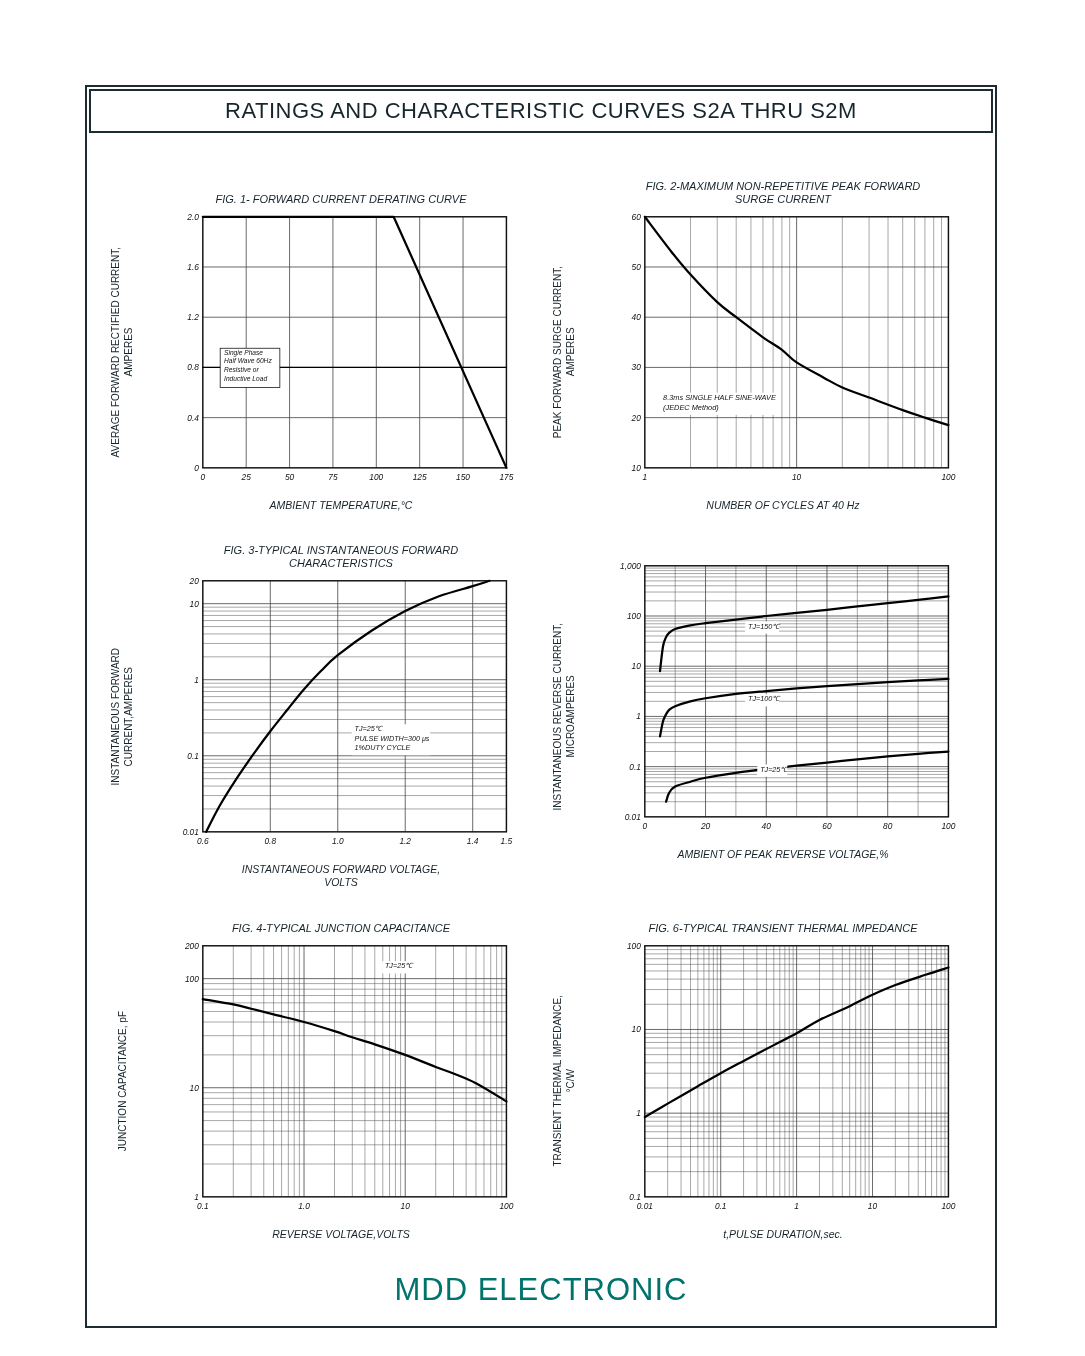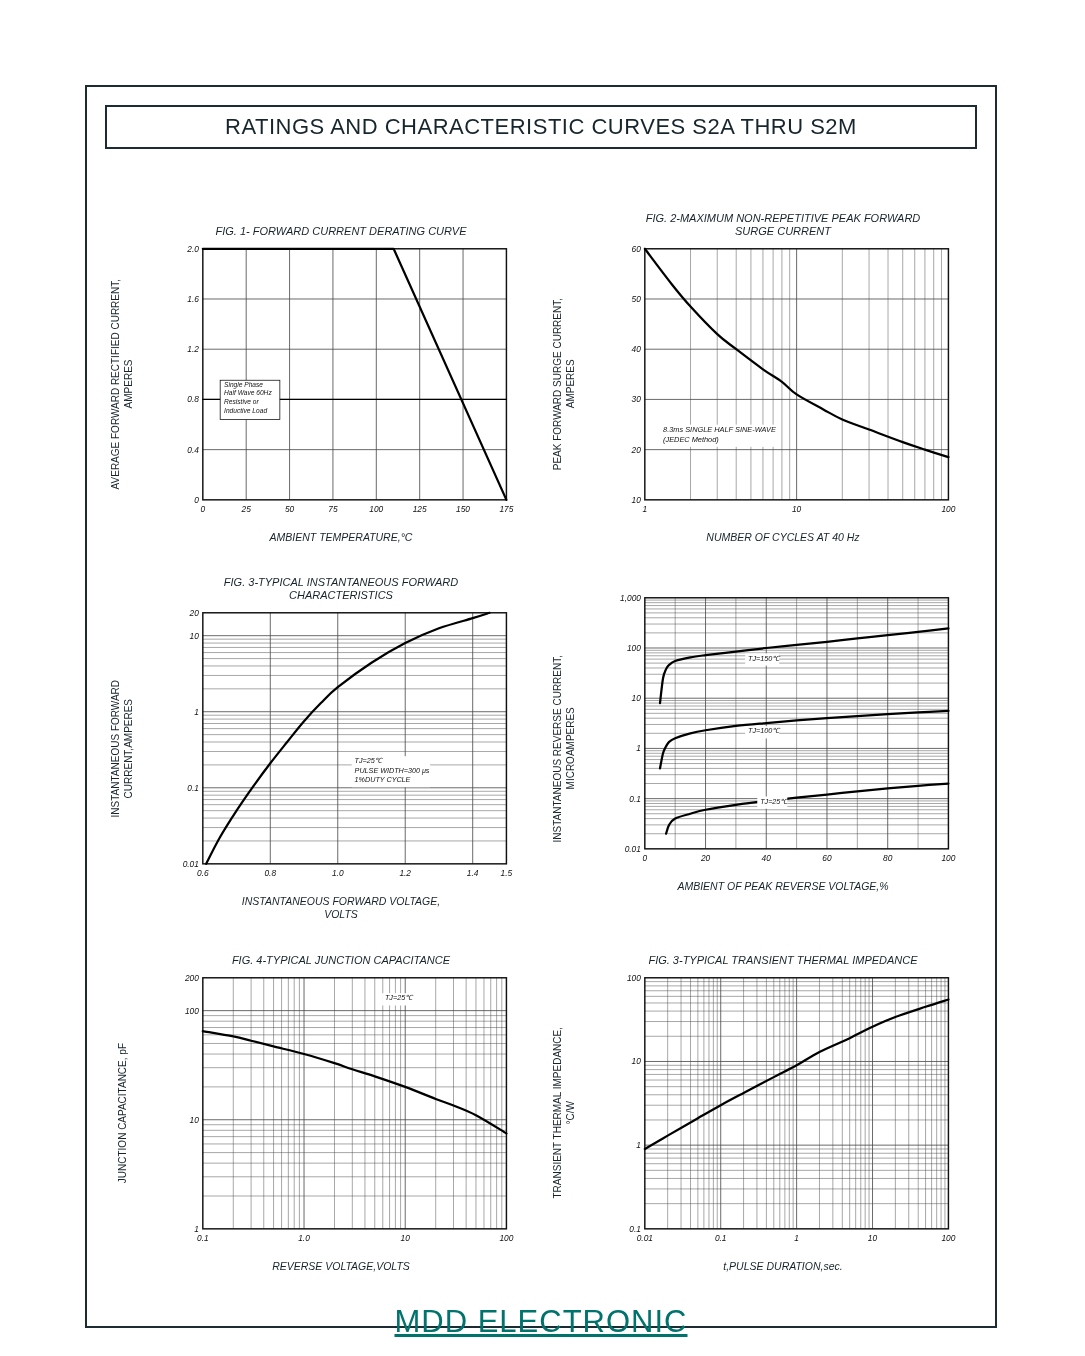--- a/index.html
+++ b/index.html
@@ -5,21 +5,21 @@
   html,body{margin:0;padding:0;background:#fff;}
   .page{
     position:relative;width:1085px;height:1356px;background:#ffffff;
     font-family:"Liberation Sans",sans-serif;color:#1a2a30;overflow:hidden;
   }
   .frame{
     position:absolute;left:85px;top:85px;width:912px;height:1243px;
     border:2px solid #1d2c32;box-sizing:border-box;background:#fff;
   }
   .title-box{
-    margin:18px;border:2px solid #1d2c32;height:40px;
+    margin:2px;border:2px solid #1d2c32;height:40px;
     display:flex;align-items:center;justify-content:center;
   }
   .title-box .t{
     font-size:22px;letter-spacing:0.5px;color:#17262c;font-weight:500;
   }
   .charts{
     display:grid;grid-template-columns:1fr 1fr;
     padding:44px 10px 0 18px;row-gap:18px;column-gap:4px;
   }
   .chart-cell{display:grid;grid-template-columns:34px 1fr;align-items:center;}
@@ -36,21 +36,20 @@
   }
   .plot{width:362px;}
   .plot svg{width:100%;height:auto;display:block;}
   .xlabel{
     font-size:10.5px;text-align:center;white-space:pre-line;line-height:1.25;
     min-height:26px;color:#15232a;margin-top:6px;
   }
   .brand{
     text-align:center;margin-top:18px;font-size:31px;letter-spacing:1px;
     font-weight:400;
-    text-decoration:underline;
   }
 </style>
 </head>
 <body>
 
 <div class="page">
   <div class="frame">
 
     <div class="title-box">
       <div class="t">RATINGS AND CHARACTERISTIC CURVES S2A THRU S2M</div>
@@ -361,21 +360,21 @@
               </svg>
             </div>
           <div class="xlabel">REVERSE VOLTAGE,VOLTS</div>
         </div>
       </div>
 
       <div class="chart-cell">
         <div class="ylabel">TRANSIENT THERMAL IMPEDANCE,
 °C/W</div>
         <div class="plotcol">
-          <div class="chart-title">FIG. 3-TYPICAL TRANSIENT THERMAL IMPEDANCE</div>
+          <div class="chart-title">FIG. 6-TYPICAL TRANSIENT THERMAL IMPEDANCE</div>
           <div class="plot">
               <svg viewBox="0 0 372 292">
                 <line x1="67.48033966179054" y1="8" x2="67.48033966179054" y2="266" stroke="#4a4a4a" stroke-width="0.5"></line>
                 <line x1="81.21545786813367" y1="8" x2="81.21545786813367" y2="266" stroke="#4a4a4a" stroke-width="0.5"></line>
                 <line x1="90.96067932358108" y1="8" x2="90.96067932358108" y2="266" stroke="#4a4a4a" stroke-width="0.5"></line>
                 <line x1="98.51966033820946" y1="8" x2="98.51966033820946" y2="266" stroke="#4a4a4a" stroke-width="0.5"></line>
                 <line x1="104.6957975299242" y1="8" x2="104.6957975299242" y2="266" stroke="#4a4a4a" stroke-width="0.5"></line>
                 <line x1="109.91764712111204" y1="8" x2="109.91764712111204" y2="266" stroke="#4a4a4a" stroke-width="0.5"></line>
                 <line x1="114.4410189853716" y1="8" x2="114.4410189853716" y2="266" stroke="#4a4a4a" stroke-width="0.5"></line>
                 <line x1="118.43091573626734" y1="8" x2="118.43091573626734" y2="266" stroke="#4a4a4a" stroke-width="0.5"></line>

